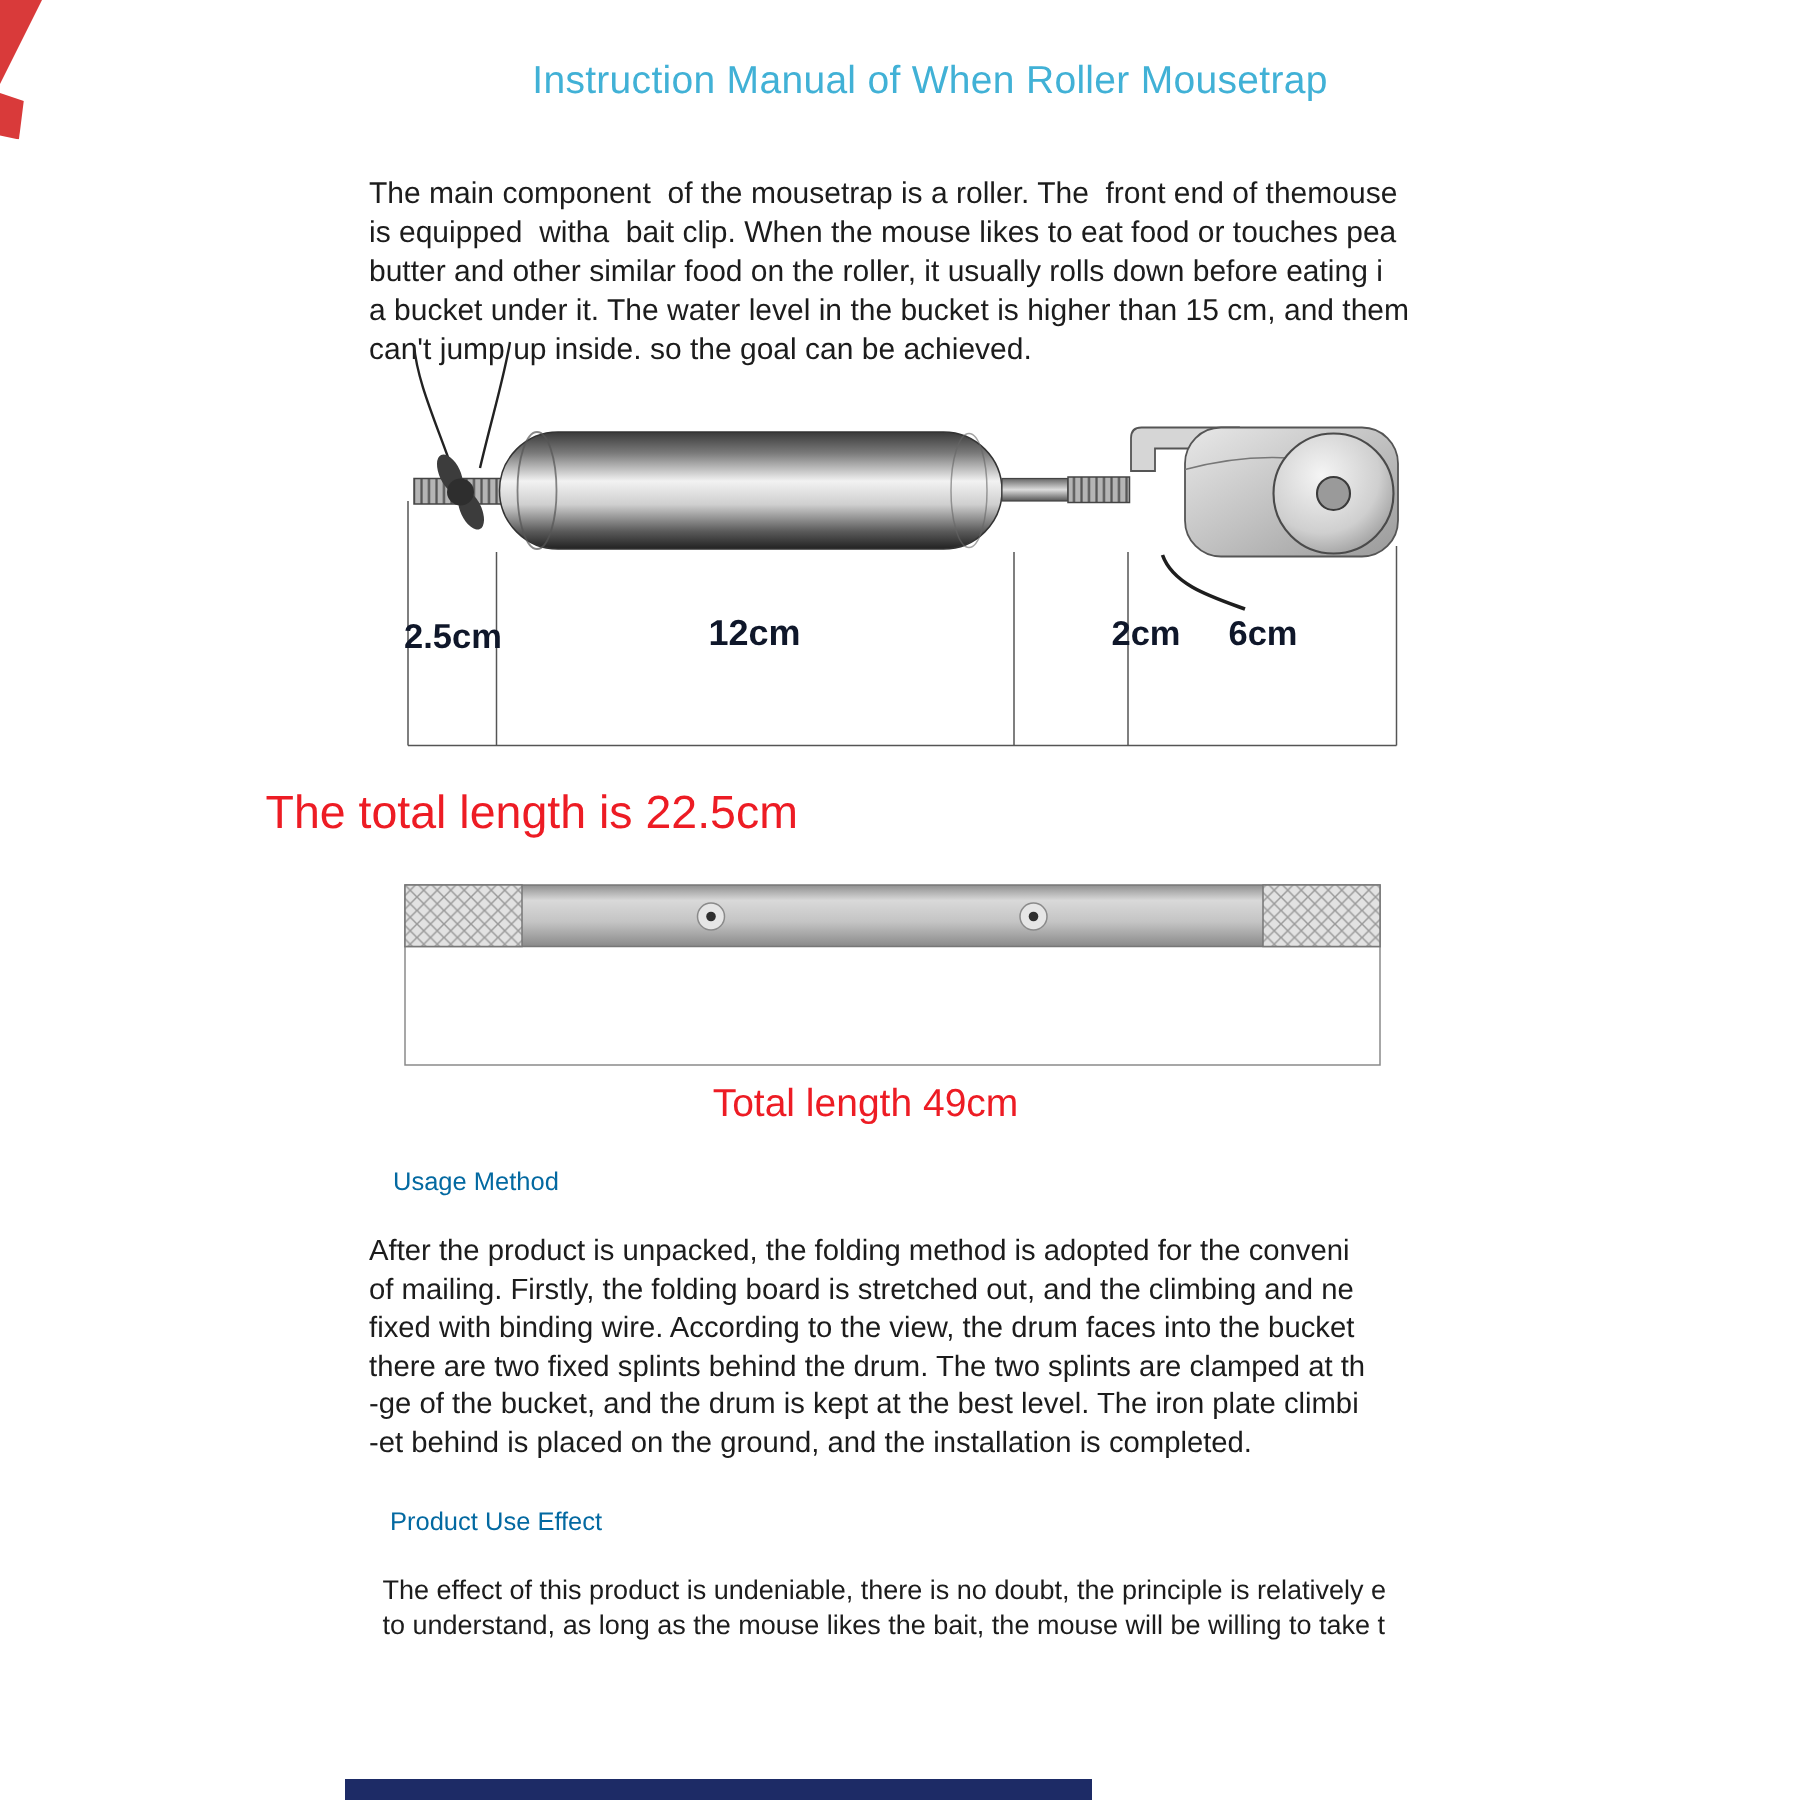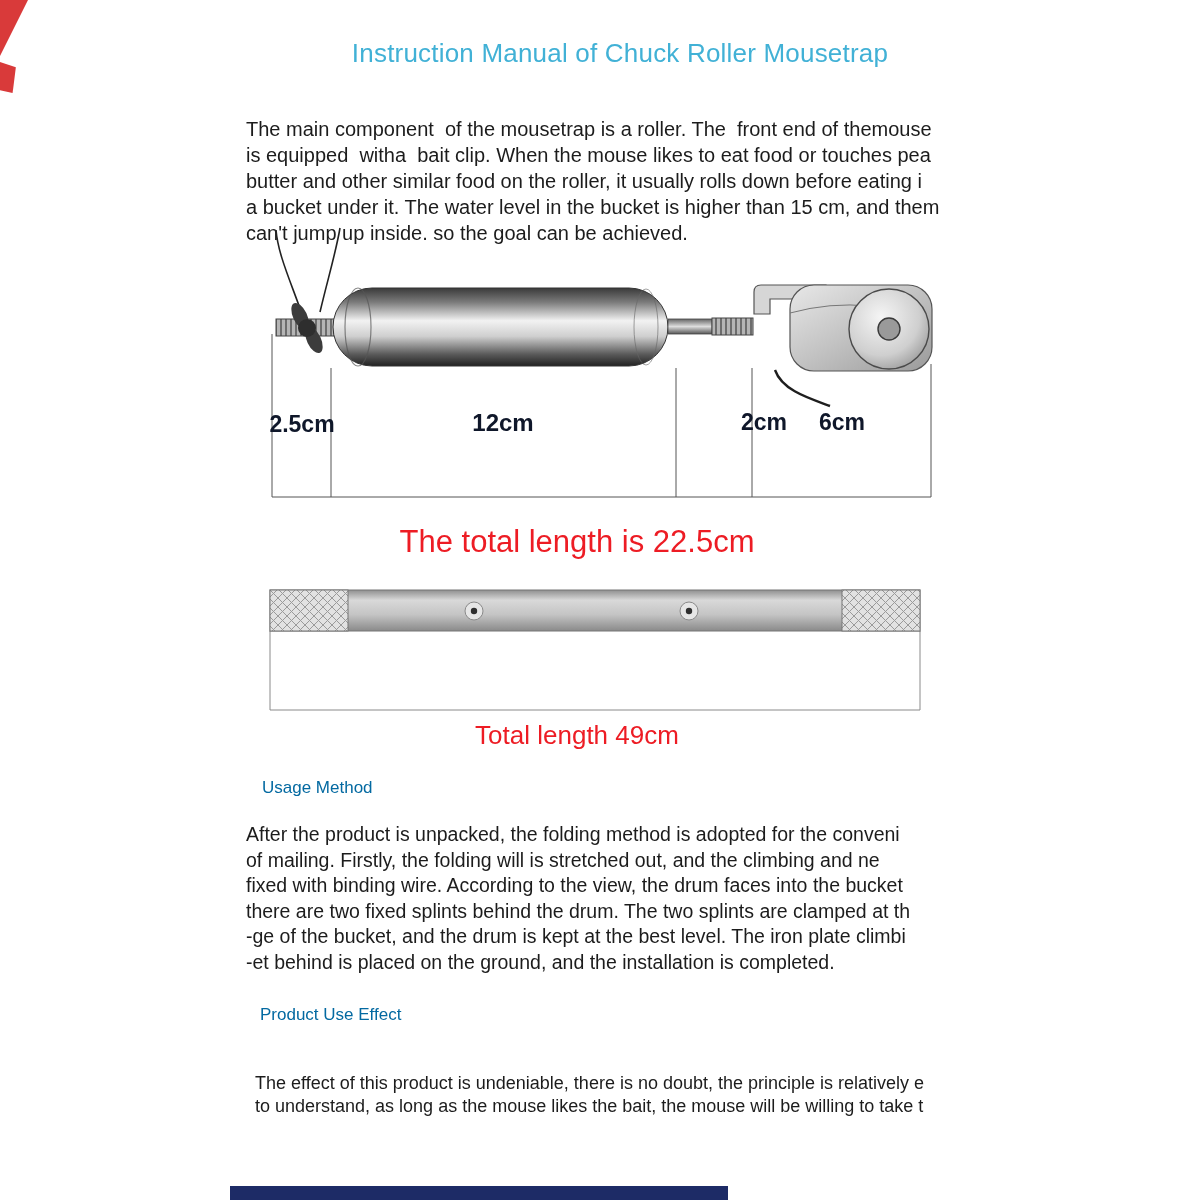--- a/index.html
+++ b/index.html
@@ -11,33 +11,33 @@
   }
   .abs{position:absolute;}
   .page-title{
     color:#41b1d6;font-size:26px;letter-spacing:0.2px;
   }
   .pline{white-space:pre;}
   .intro-block{width:742px;overflow:hidden;}
   .intro-block .pline{font-size:20px;line-height:26px;}
   .usage-block{width:742px;overflow:hidden;}
   .usage-block .pline{font-size:19.5px;line-height:25.5px;}
-  .effect-block{width:735px;overflow:hidden;margin-top:23px;}
+  .effect-block{width:735px;overflow:hidden;}
   .effect-block .pline{font-size:18px;line-height:23px;}
   .section-heading{color:#0369a1;font-size:17px;}
   .total-red{color:#ed1c24;}
   .dim-label{color:#0f172a;font-weight:bold;font-size:23px;text-align:center;}
 </style>
 </head>
 <body>
 
 <div class="abs" style="left:0;top:0;width:28px;height:56px;background:#d93a3a;clip-path:polygon(0 0,100% 0,0 100%);"></div>
 <div class="abs" style="left:0;top:60px;width:18px;height:33px;background:#d93a3a;clip-path:polygon(0 6%,88% 22%,70% 100%,0 92%);"></div>
 
-<div class="abs page-title" style="left:40px;top:38px;width:1160px;text-align:center;">Instruction Manual of Chuck Roller Mousetrap</div>
+<div class="abs page-title" style="left:40px;top:38px;width:1160px;text-align:center;">Instruction Manual of When Roller Mousetrap</div>
 
 <div class="abs intro-block" style="left:246px;top:116px;">
   <div class="pline">The main component  of the mousetrap is a roller. The  front end of themouse</div>
   <div class="pline">is equipped  witha  bait clip. When the mouse likes to eat food or touches pea</div>
   <div class="pline">butter and other similar food on the roller, it usually rolls down before eating i</div>
   <div class="pline">a bucket under it. The water level in the bucket is higher than 15 cm, and them</div>
   <div class="pline">can't jump up inside. so the goal can be achieved.</div>
 </div>
 
 <svg class="abs" style="left:230px;top:218px" width="760" height="292" viewBox="0 0 760 292">
@@ -105,21 +105,21 @@
     <line x1="701" y1="146" x2="701" y2="279"></line>
     <line x1="42" y1="279" x2="701" y2="279"></line>
   </g>
 </svg>
 
 <div class="abs dim-label" style="left:255px;top:411px;width:94px;">2.5cm</div>
 <div class="abs dim-label" style="left:413px;top:409px;width:180px;font-size:24px;">12cm</div>
 <div class="abs dim-label" style="left:676px;top:409px;width:80px;padding-left:48px;">2cm</div>
 <div class="abs dim-label" style="left:800px;top:409px;width:84px;">6cm</div>
 
-<div class="abs total-red" style="left:177px;top:524px;width:800px;text-align:center;font-size:31px;">The total length is 22.5cm</div>
+<div class="abs total-red" style="left:177px;top:524px;width:800px;text-align:left;font-size:31px;">The total length is 22.5cm</div>
 
 <svg class="abs" style="left:260px;top:580px" width="670" height="140" viewBox="0 0 670 140">
   <defs>
     <linearGradient id="barGrad" x1="0" y1="0" x2="0" y2="1">
       <stop offset="0" stop-color="#8f8f8f"></stop>
       <stop offset="0.25" stop-color="#d9d9d9"></stop>
       <stop offset="0.6" stop-color="#c4c4c4"></stop>
       <stop offset="1" stop-color="#8a8a8a"></stop>
     </linearGradient>
     <pattern id="mesh" width="9" height="9" patternUnits="userSpaceOnUse">
@@ -139,21 +139,21 @@
     <circle cx="429" cy="31" r="9" fill="#e6e6e6" stroke="#8a8a8a" stroke-width="1"></circle>
     <circle cx="429" cy="31" r="3.2" fill="#2f2f2f"></circle>
   </g>
 </svg>
 
 <div class="abs total-red" style="left:177px;top:720px;width:800px;text-align:center;font-size:26px;">Total length 49cm</div>
 
 <div class="abs section-heading" style="left:262px;top:778px;">Usage Method</div>
 <div class="abs usage-block" style="left:246px;top:822px;">
   <div class="pline">After the product is unpacked, the folding method is adopted for the conveni</div>
-  <div class="pline">of mailing. Firstly, the folding will is stretched out, and the climbing and ne</div>
+  <div class="pline">of mailing. Firstly, the folding board is stretched out, and the climbing and ne</div>
   <div class="pline">fixed with binding wire. According to the view, the drum faces into the bucket</div>
   <div class="pline">there are two fixed splints behind the drum. The two splints are clamped at th</div>
   <div class="pline">-ge of the bucket, and the drum is kept at the best level. The iron plate climbi</div>
   <div class="pline">-et behind is placed on the ground, and the installation is completed.</div>
 </div>
 
 <div class="abs section-heading" style="left:260px;top:1005px;">Product Use Effect</div>
 <div class="abs effect-block" style="left:255px;top:1049px;">
   <div class="pline">The effect of this product is undeniable, there is no doubt, the principle is relatively e</div>
   <div class="pline">to understand, as long as the mouse likes the bait, the mouse will be willing to take t</div>

